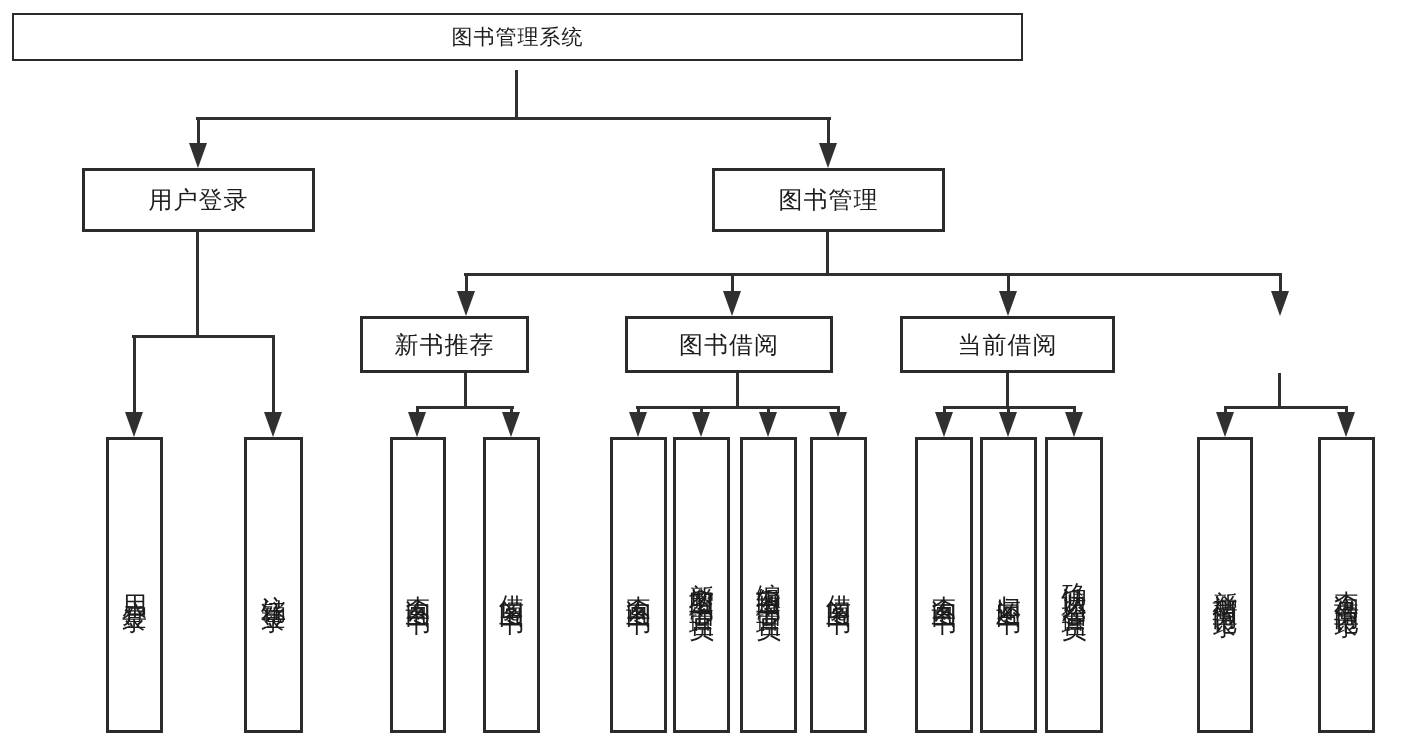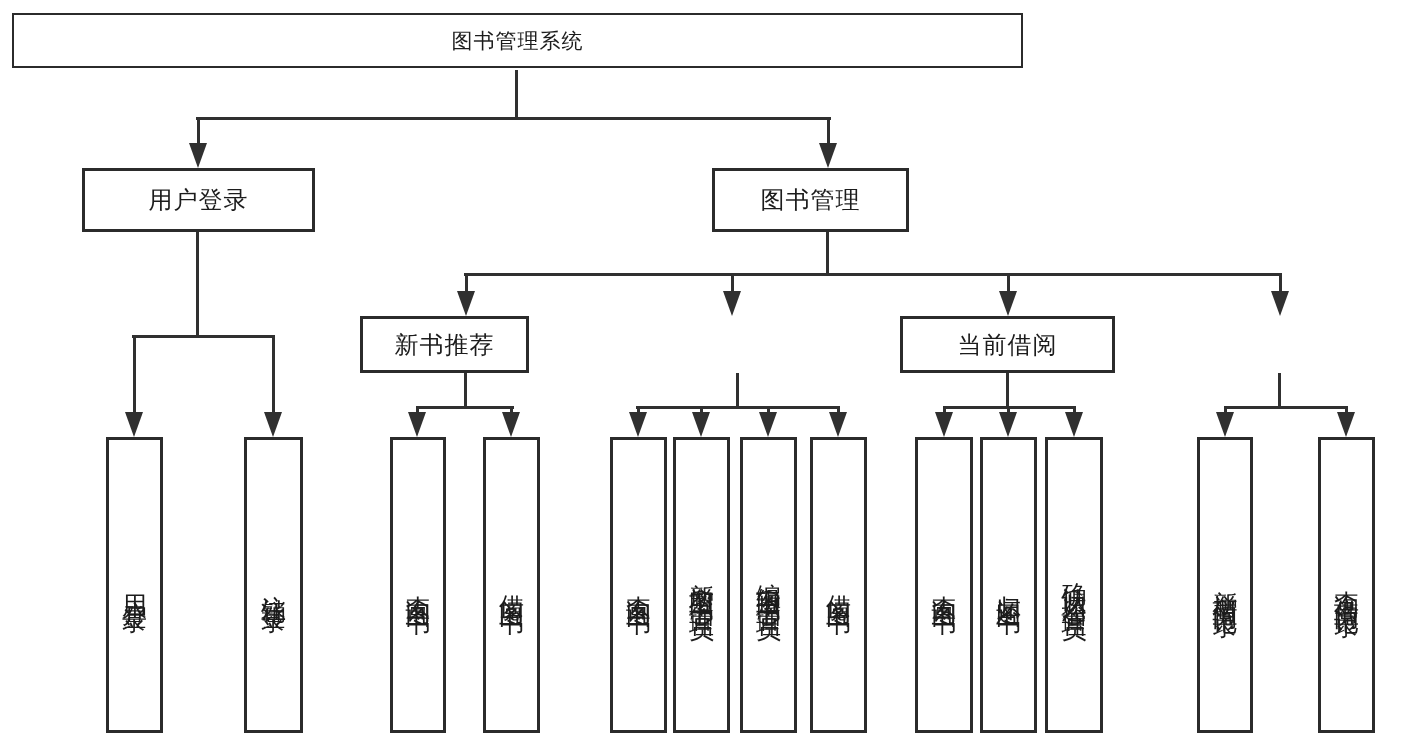--- a/index.html
+++ b/index.html
@@ -54,36 +54,36 @@
     position: absolute; right: 12px; bottom: 6px;
     font-size: 21px; letter-spacing: 1px;
     color: var(--watermark); z-index: 5; white-space: nowrap;
   }
 </style>
 </head>
 <body>
 
 <div class="stage">
 
-  <div class="node hbox rootbox" style="left:12px;top:13px;width:1011px;height:55px">图书管理系统</div>
+  <div class="node hbox rootbox" style="left:12px;top:13px;width:1011px;height:48px">图书管理系统</div>
 
   <div class="cline" style="left:515px;top:70px;width:3px;height:50px"></div>
   <div class="cline" style="left:196px;top:117px;width:635px;height:3px"></div>
 
   <div class="arrow" style="left:189px;top:117px;height:51px">
     <i class="stem"></i>
       <i class="head"></i>
   </div>
   <div class="arrow" style="left:819px;top:117px;height:51px">
     <i class="stem"></i>
       <i class="head"></i>
   </div>
 
   <div class="node hbox" style="left:82px;top:168px;width:233px;height:64px">用户登录</div>
-  <div class="node hbox" style="left:712px;top:168px;width:197px;height:64px">图书管理</div>
+  <div class="node hbox" style="left:712px;top:168px;width:233px;height:64px">图书管理</div>
 
   <div class="cline" style="left:196px;top:232px;width:3px;height:106px"></div>
   <div class="cline" style="left:132px;top:335px;width:143px;height:3px"></div>
   <div class="arrow" style="left:125px;top:335px;height:102px">
     <i class="stem"></i>
       <i class="head"></i>
   </div>
   <div class="arrow" style="left:264px;top:335px;height:102px">
     <i class="stem"></i>
       <i class="head"></i>
@@ -102,20 +102,21 @@
   <div class="arrow" style="left:999px;top:273px;height:43px">
     <i class="stem"></i>
       <i class="head"></i>
   </div>
   <div class="arrow" style="left:1271px;top:273px;height:43px">
     <i class="stem"></i>
       <i class="head"></i>
   </div>
 
   <div class="node hbox" style="left:360px;top:316px;width:169px;height:57px">新书推荐</div>
+  <div class="node hbox" style="left:625px;top:316px;width:208px;height:57px">图书借阅</div>
   <div class="node hbox" style="left:900px;top:316px;width:215px;height:57px">当前借阅</div>
 
   <div class="cline" style="left:464px;top:373px;width:3px;height:36px"></div>
   <div class="cline" style="left:416px;top:406px;width:98px;height:3px"></div>
   <div class="arrow" style="left:408px;top:406px;height:31px">
     <i class="stem"></i>
       <i class="head"></i>
   </div>
   <div class="arrow" style="left:502px;top:406px;height:31px">
     <i class="stem"></i>

